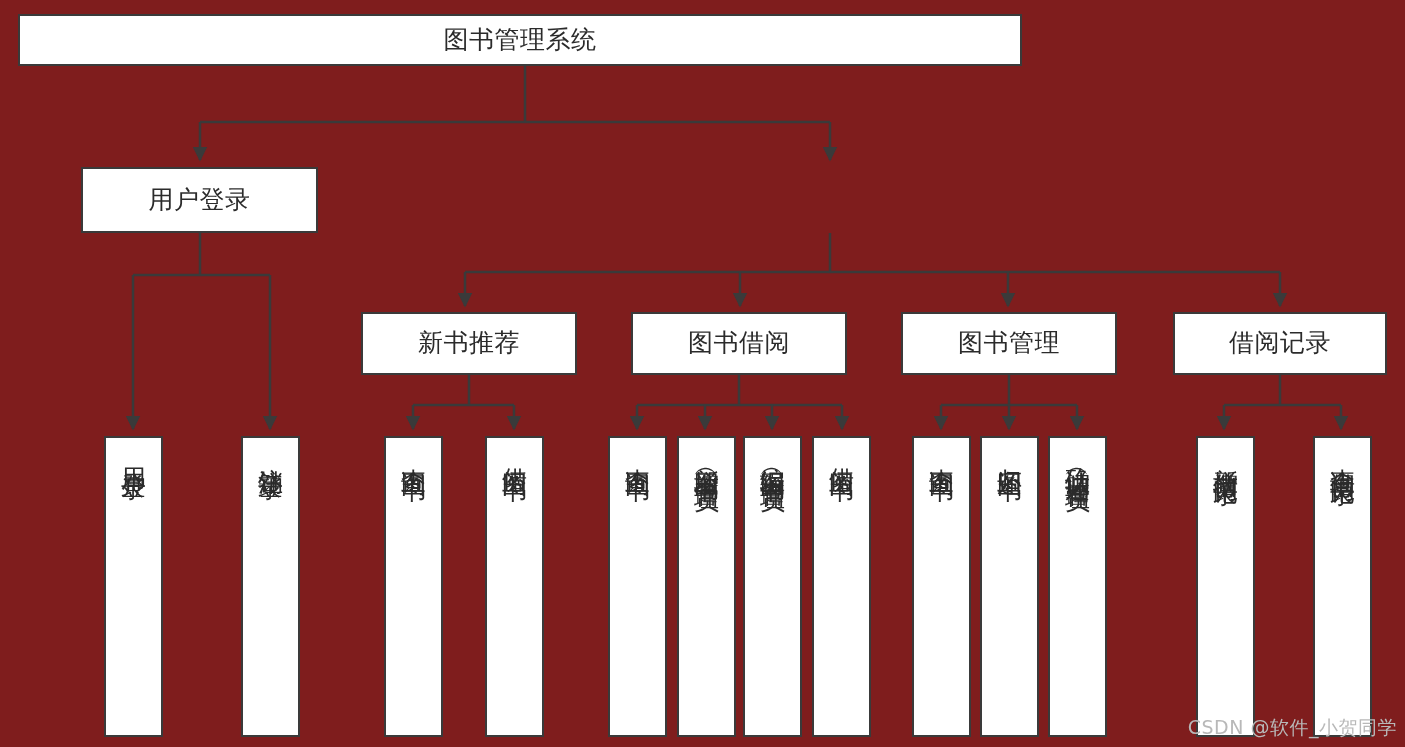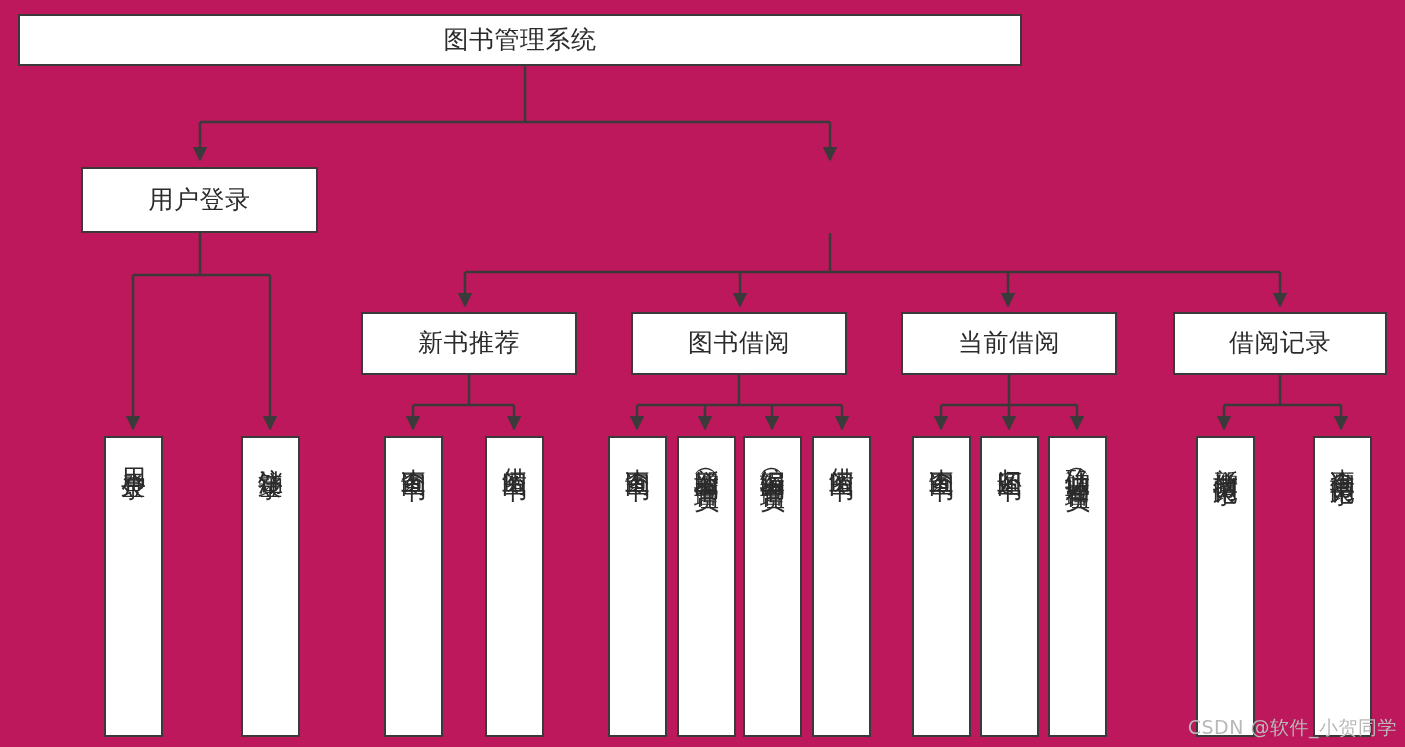--- a/index.html
+++ b/index.html
@@ -7,21 +7,21 @@
     padding: 0;
     background: #ffffff;
   }
   body {
     font-family: "DejaVu Sans", "Liberation Sans", sans-serif;
   }
   #canvas {
     position: relative;
     width: 1405px;
     height: 747px;
-    background: #be185d;
+    background: #7f1d1d;
     overflow: hidden;
   }
   svg.edges {
     position: absolute;
     left: 0;
     top: 0;
     width: 1405px;
     height: 747px;
     pointer-events: none;
   }
@@ -129,21 +129,21 @@
     <span class="label">用户登录</span>
   </div>
 
   <div class="node" style="left:361px; top:312px; width:216px; height:63px;">
     <span class="label">新书推荐</span>
   </div>
   <div class="node" style="left:631px; top:312px; width:216px; height:63px;">
     <span class="label">图书借阅</span>
   </div>
   <div class="node" style="left:901px; top:312px; width:216px; height:63px;">
-    <span class="label">当前借阅</span>
+    <span class="label">图书管理</span>
   </div>
   <div class="node" style="left:1173px; top:312px; width:214px; height:63px;">
     <span class="label">借阅记录</span>
   </div>
 
   <div class="node vertical" style="left:104px; top:436px; width:59px; height:301px;">
     <span class="label">用户登录</span>
   </div>
   <div class="node vertical" style="left:241px; top:436px; width:59px; height:301px;">
     <span class="label">注销登录</span>

